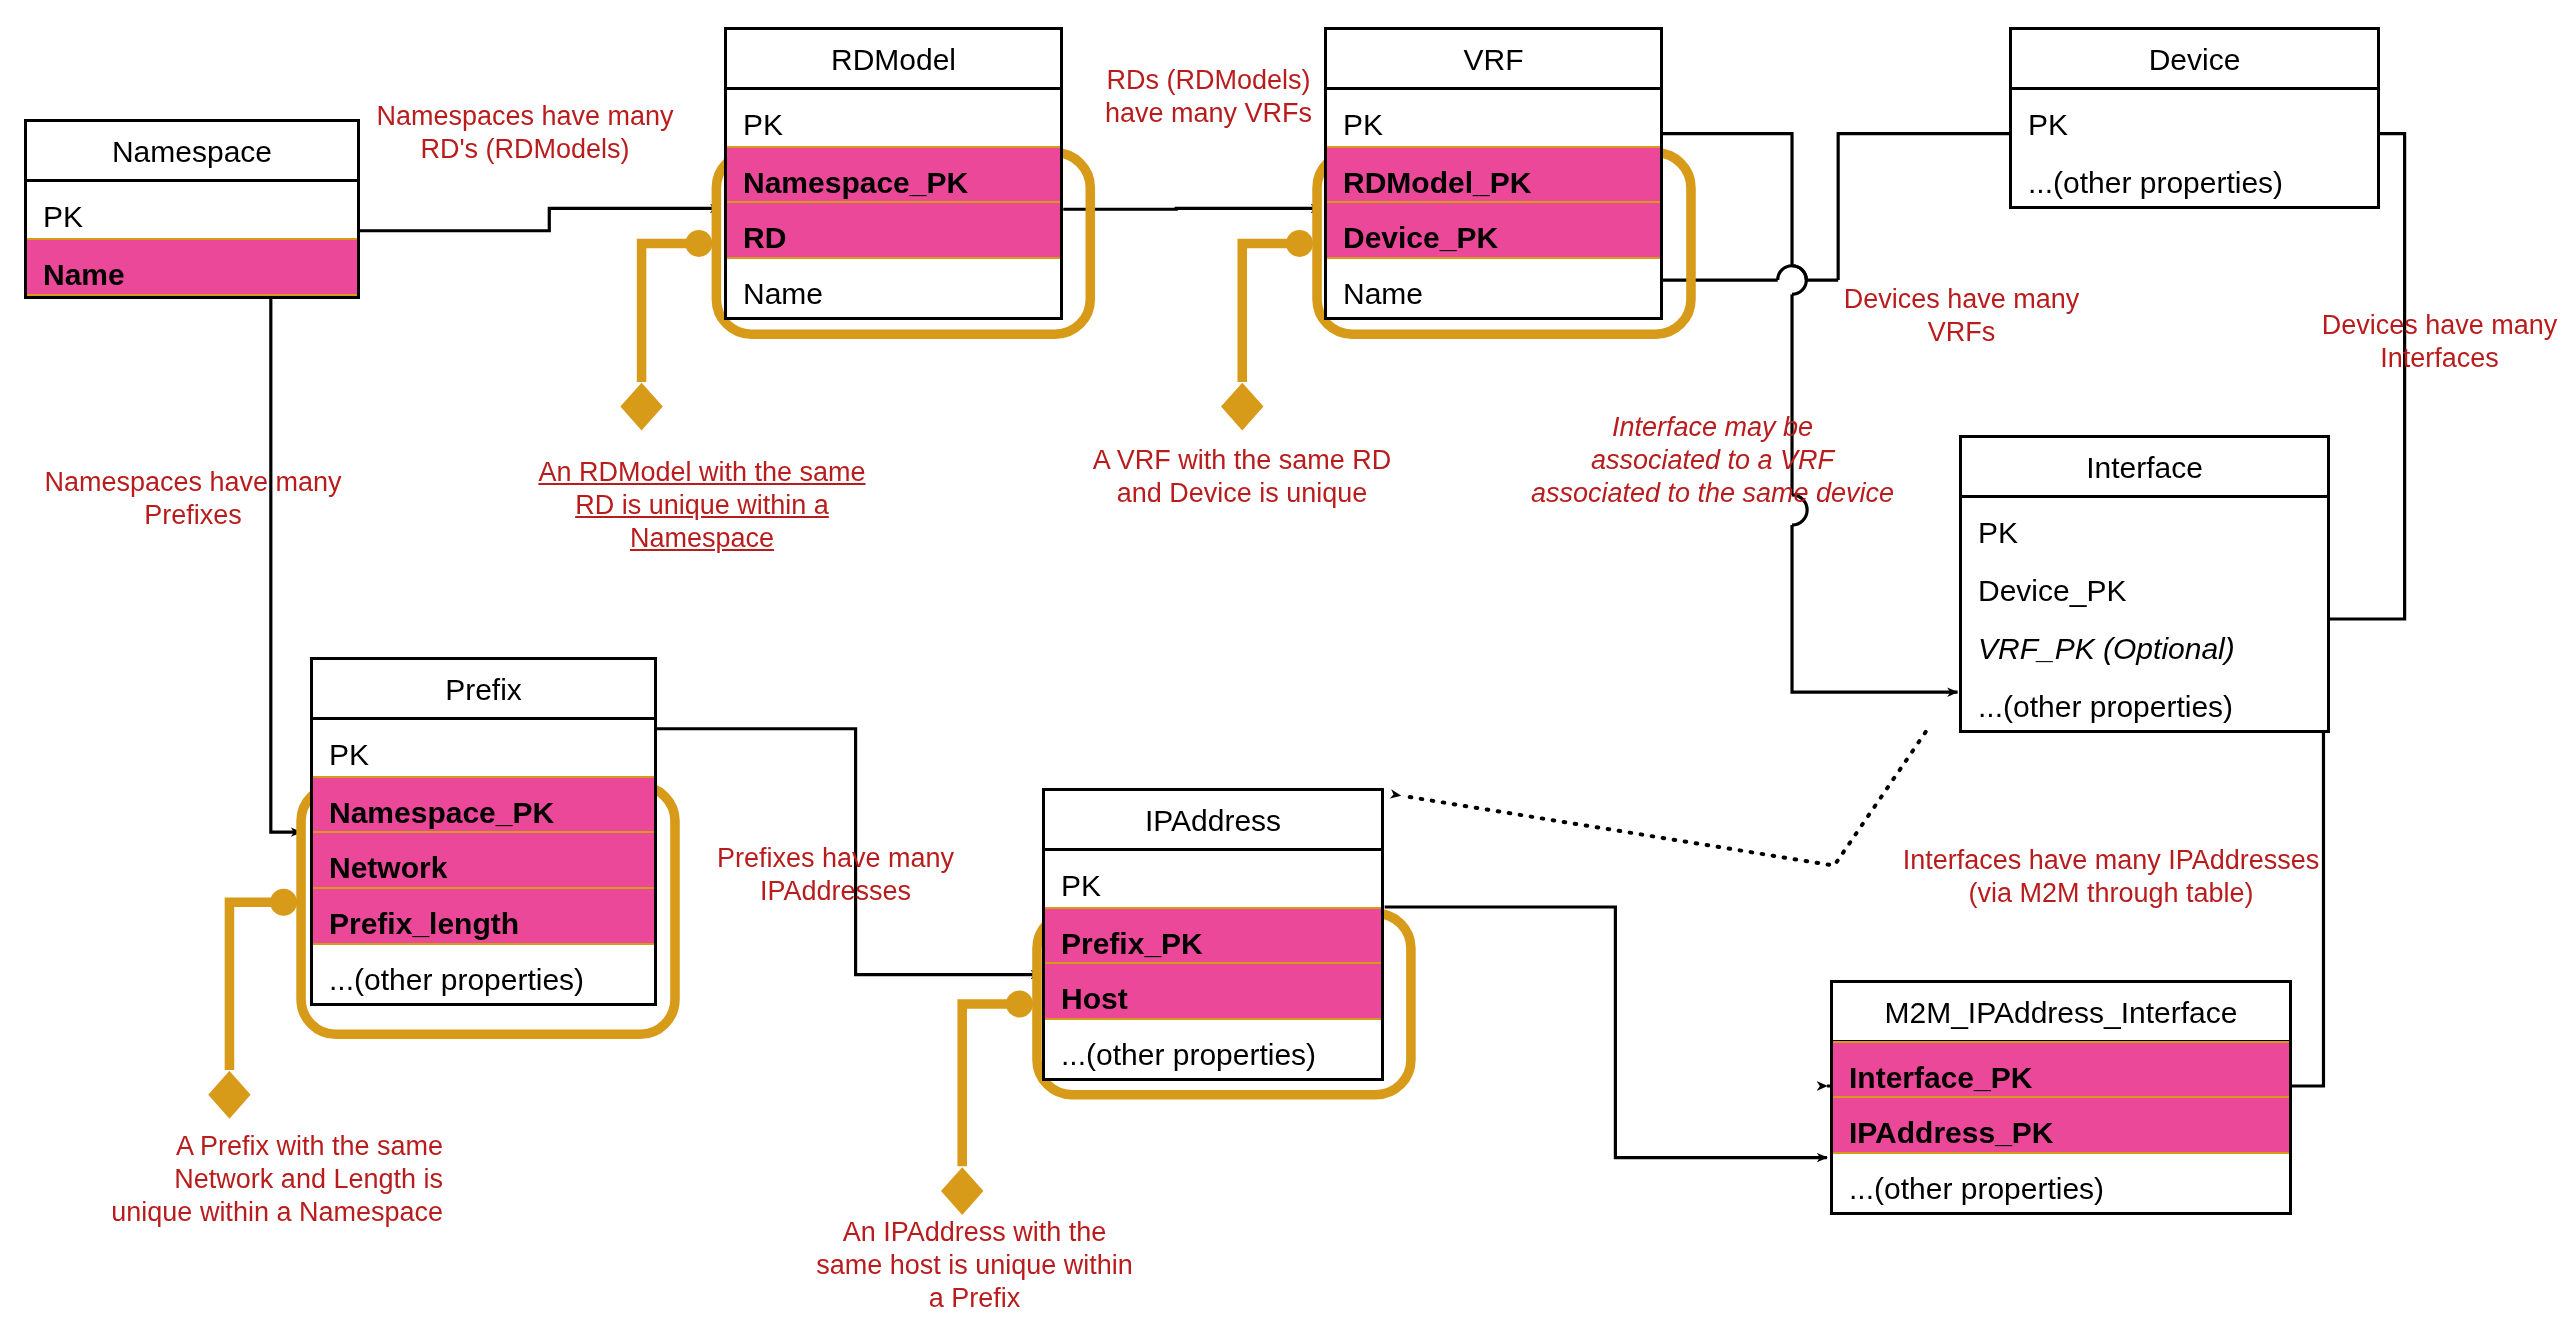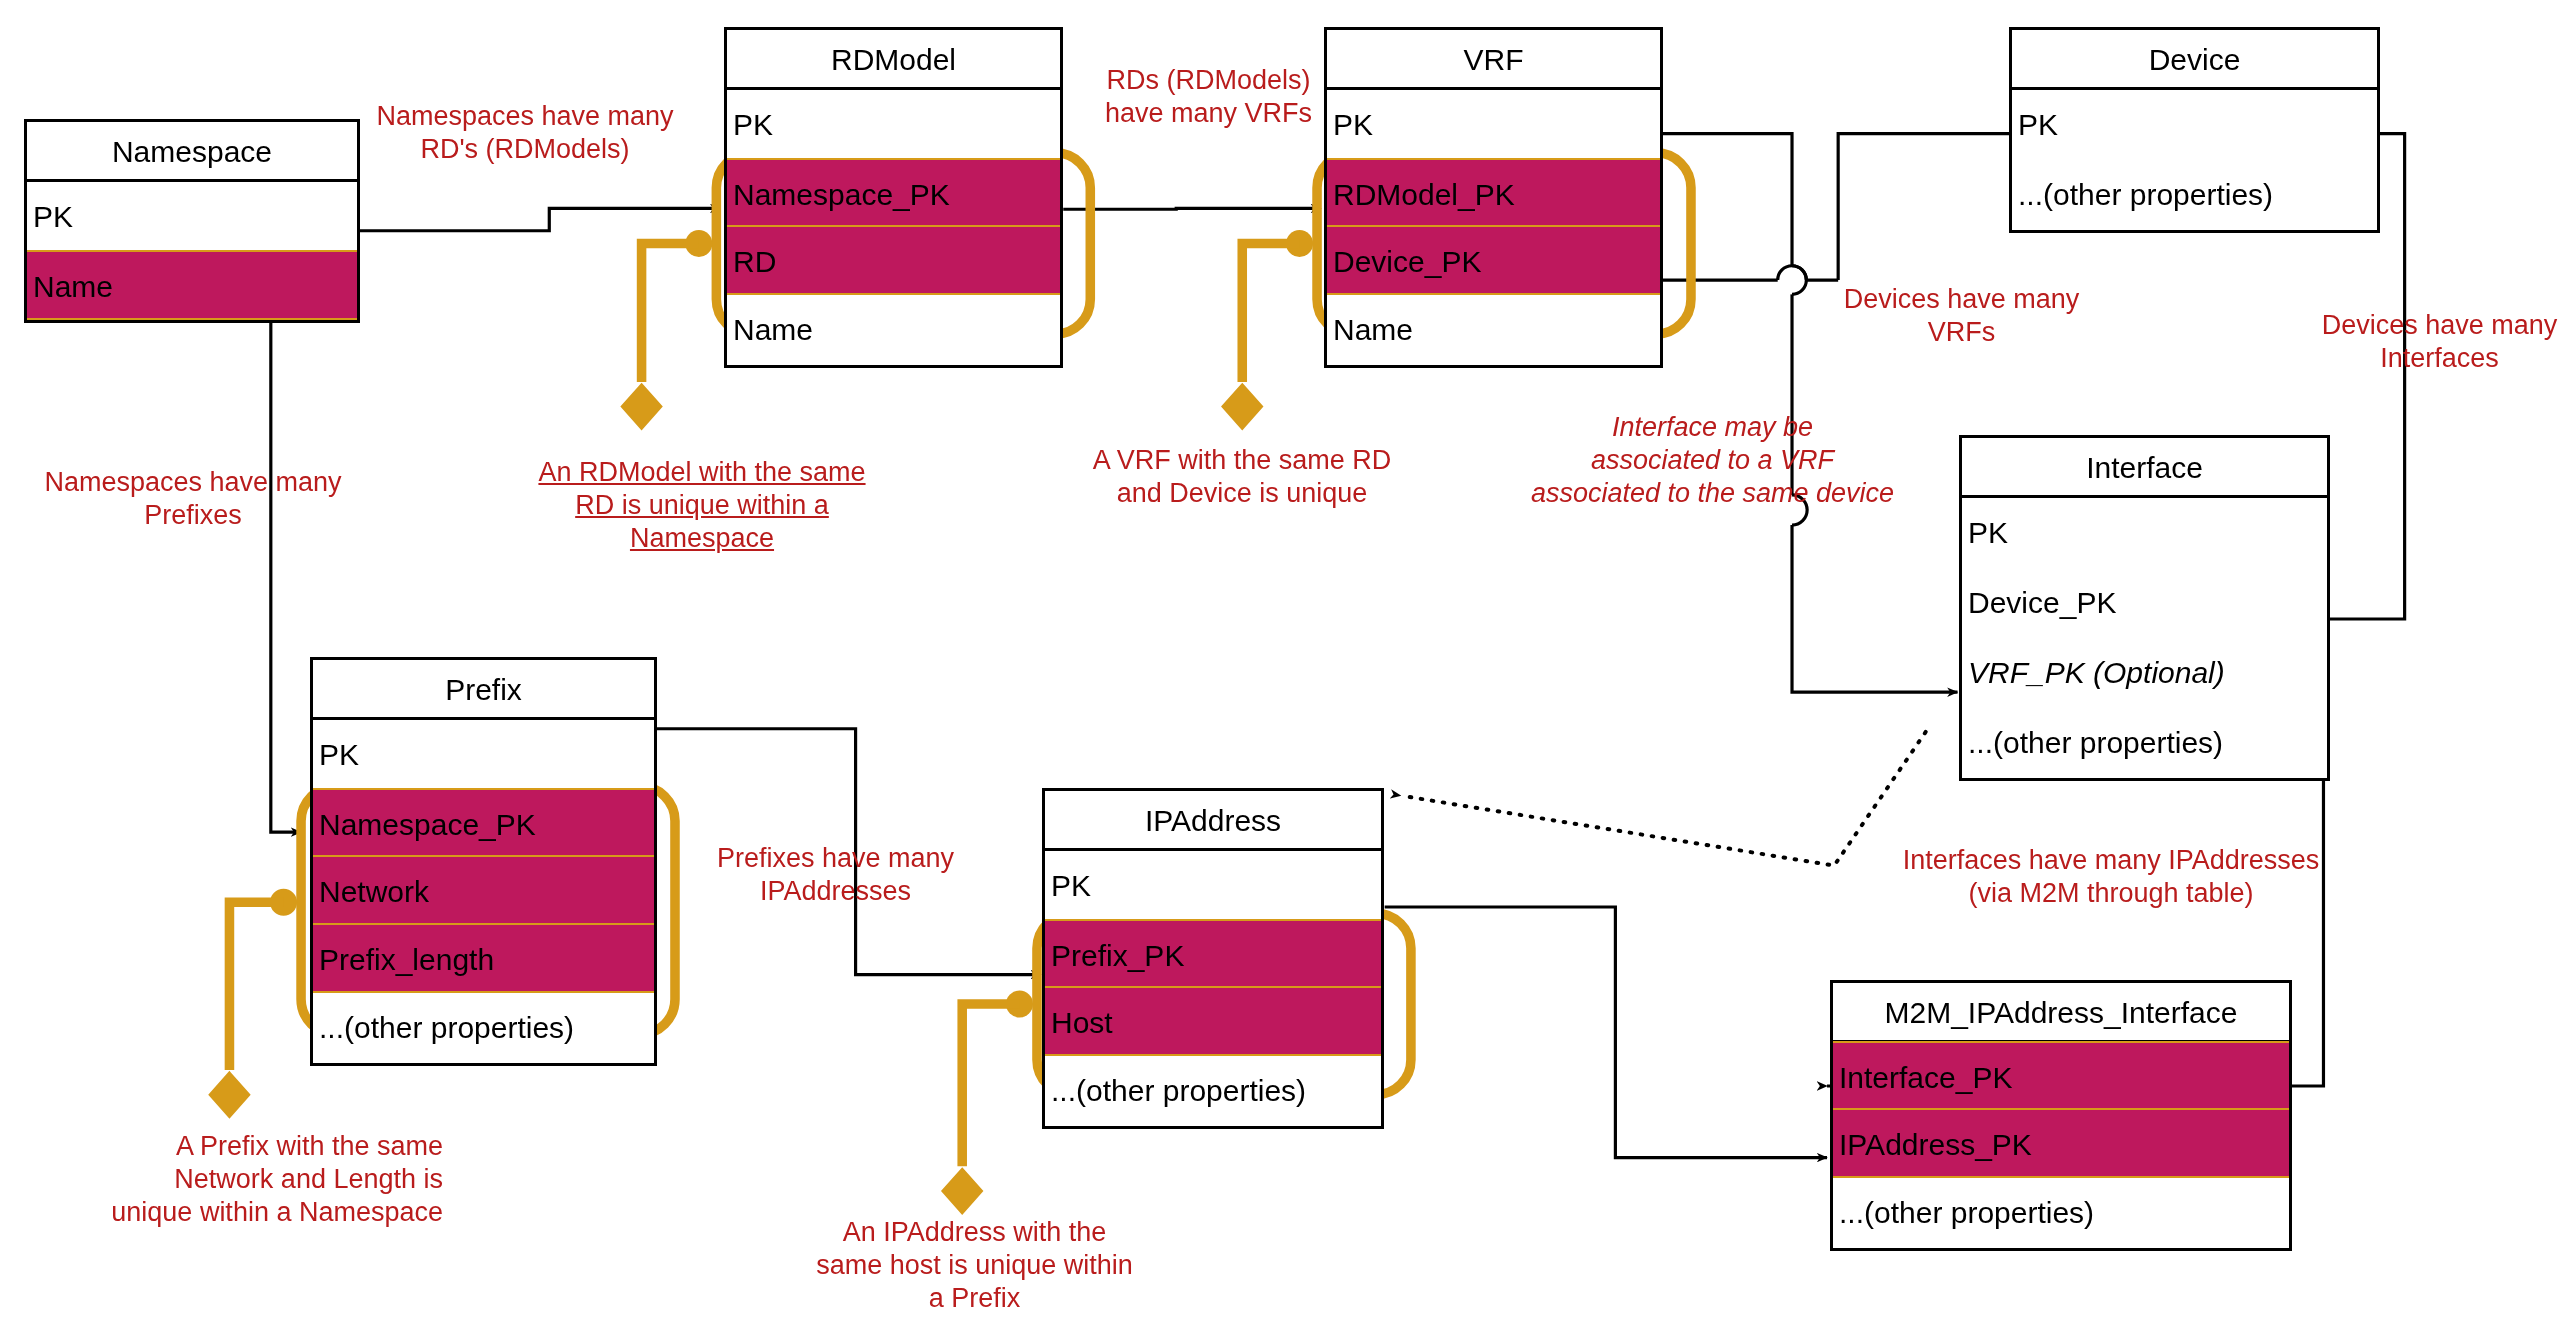--- a/index.html
+++ b/index.html
@@ -34,34 +34,35 @@
     line-height: 60px;
     text-align: center;
     font-size: 30px;
     color: #000000;
     border-bottom: 3.2px solid #000000;
     white-space: nowrap;
     overflow: hidden;
   }
   .attr {
     box-sizing: border-box;
-    height: 70px;
+    height: 58px;
     line-height: 70px;
-    padding-left: 6px;
+    padding-left: 16px;
     font-size: 30px;
     color: #000000;
     background: #ffffff;
     white-space: nowrap;
     overflow: hidden;
   }
   .attr.hl {
-    background: #be185d;
+    background: #ec4899;
     border-top: 2.4px solid #d79b19;
     border-bottom: 2.4px solid #d79b19;
     margin-top: -2.4px;
+    font-weight: bold;
   }
   .attr.italic { font-style: italic; }
   .note {
     position: absolute;
     font-size: 27px;
     line-height: 33px;
     color: #b91c1c;
     text-align: center;
     white-space: pre-line;
   }

